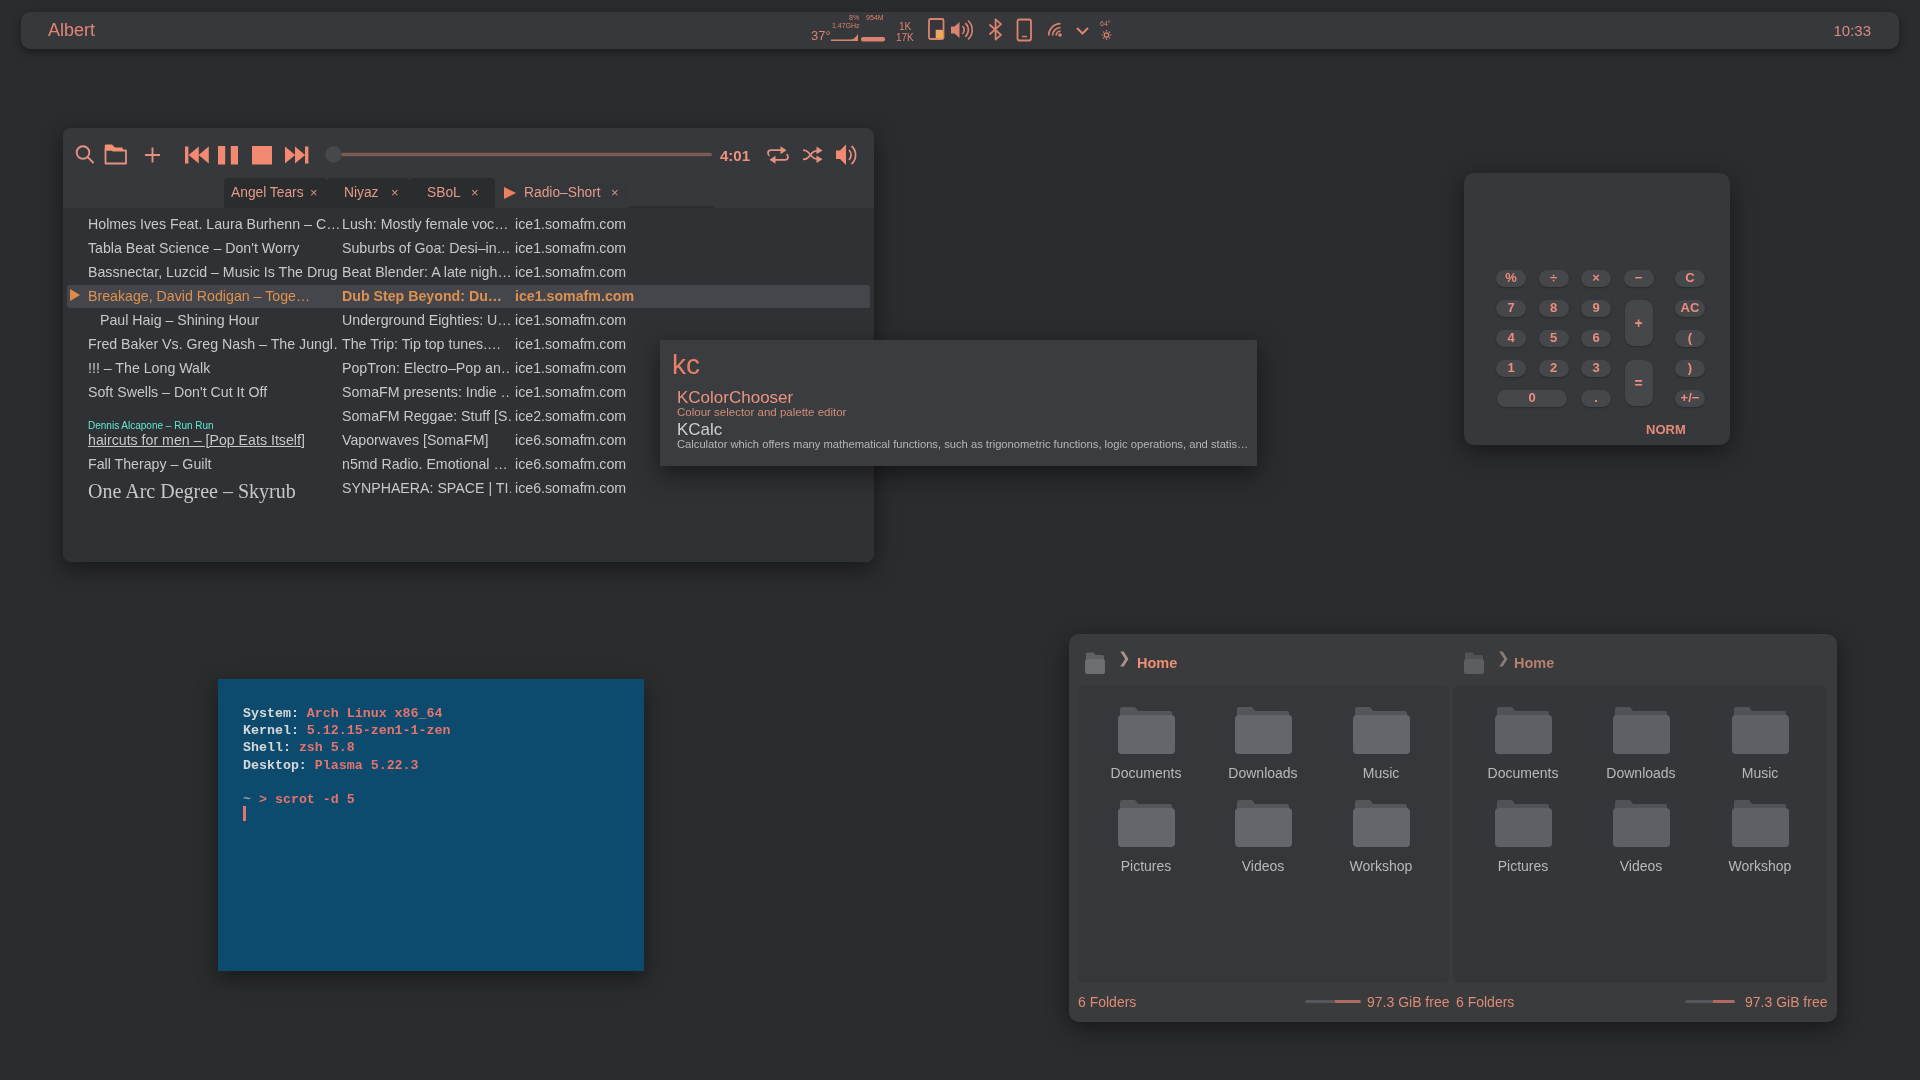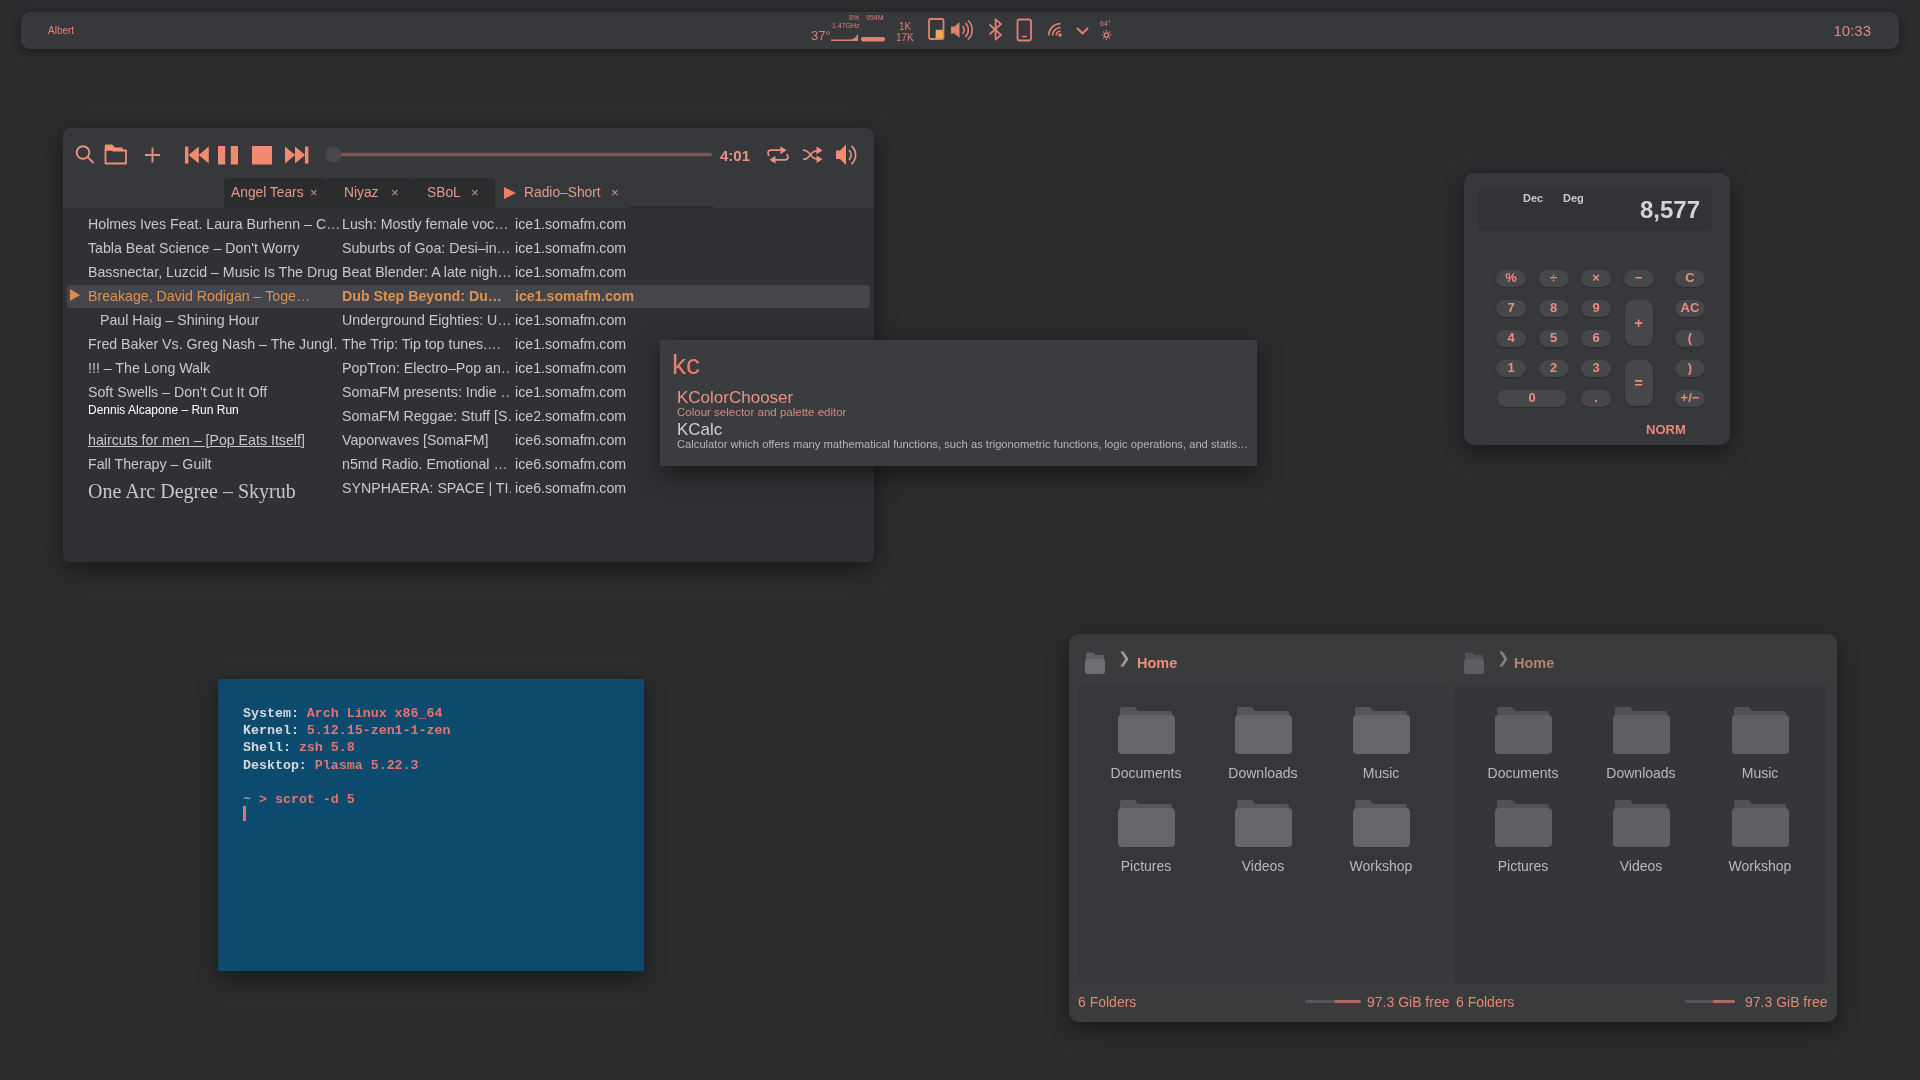--- a/index.html
+++ b/index.html
@@ -5,21 +5,21 @@
   * { margin:0; padding:0; box-sizing:border-box; }
   html,body { width:1920px; height:1080px; overflow:hidden; }
   body { background:#2b2c2e; font-family:"Liberation Sans", sans-serif; position:relative; }
   .abs { position:absolute; }
   .win { position:absolute; background:#37383b; border-radius:1px; box-shadow:0 7px 22px rgba(0,0,0,.45); }
 </style>
 </head>
 <body>
 
 <div class="win" id="topbar" style="left:21px; top:12px; width:1878px; height:37px; border-radius:9px; box-shadow:0 3px 9px rgba(0,0,0,.4);">
-  <div class="abs" style="left:27px; top:0; height:37px; line-height:37px; font-size:10px; color:#e08576;">Albert</div>
+  <div class="abs" style="left:27px; top:0; height:37px; line-height:37px; font-size:18px; color:#e08576;">Albert</div>
   <div class="abs" style="right:28px; top:0; height:37px; line-height:37px; font-size:15px; color:#d88b84;">10:33</div>
   <svg class="abs" style="left:0; top:0;" width="1878" height="37" viewBox="21 12 1878 37" fill="none">
 
     <text x="811" y="40" font-size="13" fill="#db8371" font-family="Liberation Sans">37°</text>
 
     <text x="832" y="28" font-size="7" fill="#db8371" font-family="Liberation Sans">1.47GHz</text>
     <text x="849" y="20" font-size="7" fill="#db8371" font-family="Liberation Sans">8%</text>
     <path d="M831 39.5 L850 39.5 Q854 39.5 856 36.5 L858 34 L858 41 L831 41 Z" fill="#db8371"></path>
 
     <text x="866" y="20" font-size="7" fill="#db8371" font-family="Liberation Sans">954M</text>
@@ -128,21 +128,21 @@
       <div style="position: absolute; left: 452px; top: 104px; font-size: 14.2px; color: rgb(199, 200, 202); font-weight: normal; white-space: nowrap;">ice1.somafm.com</div>
       <div style="position: absolute; left: 25px; top: 128px; width: 251px; overflow: hidden; font-size: 14.2px; color: rgb(199, 200, 202); font-weight: normal; white-space: nowrap;">Fred Baker Vs. Greg Nash – The Jungl…</div>
       <div style="position: absolute; left: 279px; top: 128px; width: 169px; overflow: hidden; font-size: 14.2px; color: rgb(199, 200, 202); font-weight: normal; white-space: nowrap;">The Trip:  Tip top tunes.…</div>
       <div style="position: absolute; left: 452px; top: 128px; font-size: 14.2px; color: rgb(199, 200, 202); font-weight: normal; white-space: nowrap;">ice1.somafm.com</div>
       <div style="position: absolute; left: 25px; top: 152px; width: 251px; overflow: hidden; font-size: 14.2px; color: rgb(199, 200, 202); font-weight: normal; white-space: nowrap;">!!! – The Long Walk</div>
       <div style="position: absolute; left: 279px; top: 152px; width: 169px; overflow: hidden; font-size: 14.2px; color: rgb(199, 200, 202); font-weight: normal; white-space: nowrap;">PopTron: Electro–Pop an…</div>
       <div style="position: absolute; left: 452px; top: 152px; font-size: 14.2px; color: rgb(199, 200, 202); font-weight: normal; white-space: nowrap;">ice1.somafm.com</div>
       <div style="position: absolute; left: 25px; top: 176px; width: 251px; overflow: hidden; font-size: 14.2px; color: rgb(199, 200, 202); font-weight: normal; white-space: nowrap;">Soft Swells – Don't Cut It Off</div>
       <div style="position: absolute; left: 279px; top: 176px; width: 169px; overflow: hidden; font-size: 14.2px; color: rgb(199, 200, 202); font-weight: normal; white-space: nowrap;">SomaFM presents: Indie …</div>
       <div style="position: absolute; left: 452px; top: 176px; font-size: 14.2px; color: rgb(199, 200, 202); font-weight: normal; white-space: nowrap;">ice1.somafm.com</div>
-      <div style="position: absolute; left: 25px; top: 195px; width: 251px; overflow: hidden; font-size: 12px; color: #ffffff; font-weight: normal; white-space: nowrap;">Dennis Alcapone – Run Run</div>
+      <div style="position: absolute; left: 25px; top: 212px; width: 251px; overflow: hidden; font-size: 10px; color: #5eead4; font-weight: normal; white-space: nowrap;">Dennis Alcapone – Run Run</div>
       <div style="position: absolute; left: 279px; top: 200px; width: 169px; overflow: hidden; font-size: 14.2px; color: rgb(199, 200, 202); font-weight: normal; white-space: nowrap;">SomaFM Reggae: Stuff [S…</div>
       <div style="position: absolute; left: 452px; top: 200px; font-size: 14.2px; color: rgb(199, 200, 202); font-weight: normal; white-space: nowrap;">ice2.somafm.com</div>
       <div style="position: absolute; left: 25px; top: 224px; width: 251px; overflow: hidden; font-size: 14.2px; color: rgb(199, 200, 202); font-weight: normal; white-space: nowrap; text-decoration: underline;">haircuts for men – [Pop Eats Itself]</div>
       <div style="position: absolute; left: 279px; top: 224px; width: 169px; overflow: hidden; font-size: 14.2px; color: rgb(199, 200, 202); font-weight: normal; white-space: nowrap;">Vaporwaves [SomaFM]</div>
       <div style="position: absolute; left: 452px; top: 224px; font-size: 14.2px; color: rgb(199, 200, 202); font-weight: normal; white-space: nowrap;">ice6.somafm.com</div>
       <div style="position: absolute; left: 25px; top: 248px; width: 251px; overflow: hidden; font-size: 14.2px; color: rgb(199, 200, 202); font-weight: normal; white-space: nowrap;">Fall Therapy – Guilt</div>
       <div style="position: absolute; left: 279px; top: 248px; width: 169px; overflow: hidden; font-size: 14.2px; color: rgb(199, 200, 202); font-weight: normal; white-space: nowrap;">n5md Radio. Emotional …</div>
       <div style="position: absolute; left: 452px; top: 248px; font-size: 14.2px; color: rgb(199, 200, 202); font-weight: normal; white-space: nowrap;">ice6.somafm.com</div>
       <div style="position: absolute; left: 25px; top: 272px; width: 251px; overflow: hidden; font-size: 20px; color: rgb(199, 200, 202); font-weight: normal; white-space: nowrap; font-family: Liberation Serif, serif;">One Arc Degree – Skyrub</div>
       <div style="position: absolute; left: 279px; top: 272px; width: 169px; overflow: hidden; font-size: 14.2px; color: rgb(199, 200, 202); font-weight: normal; white-space: nowrap;">SYNPHAERA: SPACE | TI…</div>
@@ -152,25 +152,20 @@
 
 <div class="win" id="kcpop" style="left:660px; top:340px; width:597px; height:126px; overflow:hidden; background:#3b3c3f; box-shadow:0 8px 24px rgba(0,0,0,.5);">
   <div class="abs" style="left:12px; top:9px; font-size:28px; color:#e5806d;">kc</div>
   <div class="abs" style="left:17px; top:48px; font-size:17px; color:#e99480;">KColorChooser</div>
   <div class="abs" style="left:17px; top:66px; font-size:11.5px; color:#cf8d7a;">Colour selector and palette editor</div>
   <div class="abs" style="left:17px; top:80px; font-size:17px; color:#cfd0d3;">KCalc</div>
   <div class="abs" style="left:17px; top:98px; font-size:11.2px; color:#b4b6b9; white-space:nowrap;">Calculator which offers many mathematical functions, such as trigonometric functions, logic operations, and statis…</div>
 </div>
 
 <div class="win" id="calc" style="left:1464px; top:173px; width:266px; height:272px; border-radius:10px;">
-  <div class="abs" style="left:14px; top:16px; width:234px; height:42px; background:#323336; border-radius:4px;">
-    <div class="abs" style="left:45px; top:3px; font-size:11px; font-weight:bold; color:#c9cacc;">Dec</div>
-    <div class="abs" style="left:85px; top:3px; font-size:11px; font-weight:bold; color:#c9cacc;">Deg</div>
-    <div class="abs" style="right:12px; top:7px; font-size:24px; font-weight:bold; color:#d3d4d6;">8,577</div>
-  </div>
   <div id="calcbtns">
       <div style="position: absolute; left: 32px; top: 96.5px; width: 30px; height: 17px; background: rgb(70, 71, 75); border-radius: 9.5px; text-align: center; line-height: 16px; font-size: 13px; font-weight: bold; color: rgb(237, 141, 123); box-shadow: rgba(0, 0, 0, 0.25) 0px 1px 2px;">%</div>
       <div style="position: absolute; left: 74.5px; top: 96.5px; width: 30px; height: 17px; background: rgb(70, 71, 75); border-radius: 9.5px; text-align: center; line-height: 16px; font-size: 13px; font-weight: bold; color: rgb(237, 141, 123); box-shadow: rgba(0, 0, 0, 0.25) 0px 1px 2px;">÷</div>
       <div style="position: absolute; left: 117px; top: 96.5px; width: 30px; height: 17px; background: rgb(70, 71, 75); border-radius: 9.5px; text-align: center; line-height: 16px; font-size: 13px; font-weight: bold; color: rgb(237, 141, 123); box-shadow: rgba(0, 0, 0, 0.25) 0px 1px 2px;">×</div>
       <div style="position: absolute; left: 159.5px; top: 96.5px; width: 30px; height: 17px; background: rgb(70, 71, 75); border-radius: 9.5px; text-align: center; line-height: 16px; font-size: 13px; font-weight: bold; color: rgb(237, 141, 123); box-shadow: rgba(0, 0, 0, 0.25) 0px 1px 2px;">−</div>
       <div style="position: absolute; left: 211px; top: 96.5px; width: 30px; height: 17px; background: rgb(70, 71, 75); border-radius: 9.5px; text-align: center; line-height: 16px; font-size: 13px; font-weight: bold; color: rgb(237, 141, 123); box-shadow: rgba(0, 0, 0, 0.25) 0px 1px 2px;">C</div>
       <div style="position: absolute; left: 32px; top: 126.5px; width: 30px; height: 17px; background: rgb(70, 71, 75); border-radius: 9.5px; text-align: center; line-height: 16px; font-size: 13px; font-weight: bold; color: rgb(237, 141, 123); box-shadow: rgba(0, 0, 0, 0.25) 0px 1px 2px;">7</div>
       <div style="position: absolute; left: 74.5px; top: 126.5px; width: 30px; height: 17px; background: rgb(70, 71, 75); border-radius: 9.5px; text-align: center; line-height: 16px; font-size: 13px; font-weight: bold; color: rgb(237, 141, 123); box-shadow: rgba(0, 0, 0, 0.25) 0px 1px 2px;">8</div>
       <div style="position: absolute; left: 117px; top: 126.5px; width: 30px; height: 17px; background: rgb(70, 71, 75); border-radius: 9.5px; text-align: center; line-height: 16px; font-size: 13px; font-weight: bold; color: rgb(237, 141, 123); box-shadow: rgba(0, 0, 0, 0.25) 0px 1px 2px;">9</div>
       <div style="position: absolute; left: 211px; top: 126.5px; width: 30px; height: 17px; background: rgb(70, 71, 75); border-radius: 9.5px; text-align: center; line-height: 16px; font-size: 13px; font-weight: bold; color: rgb(237, 141, 123); box-shadow: rgba(0, 0, 0, 0.25) 0px 1px 2px;">AC</div>

